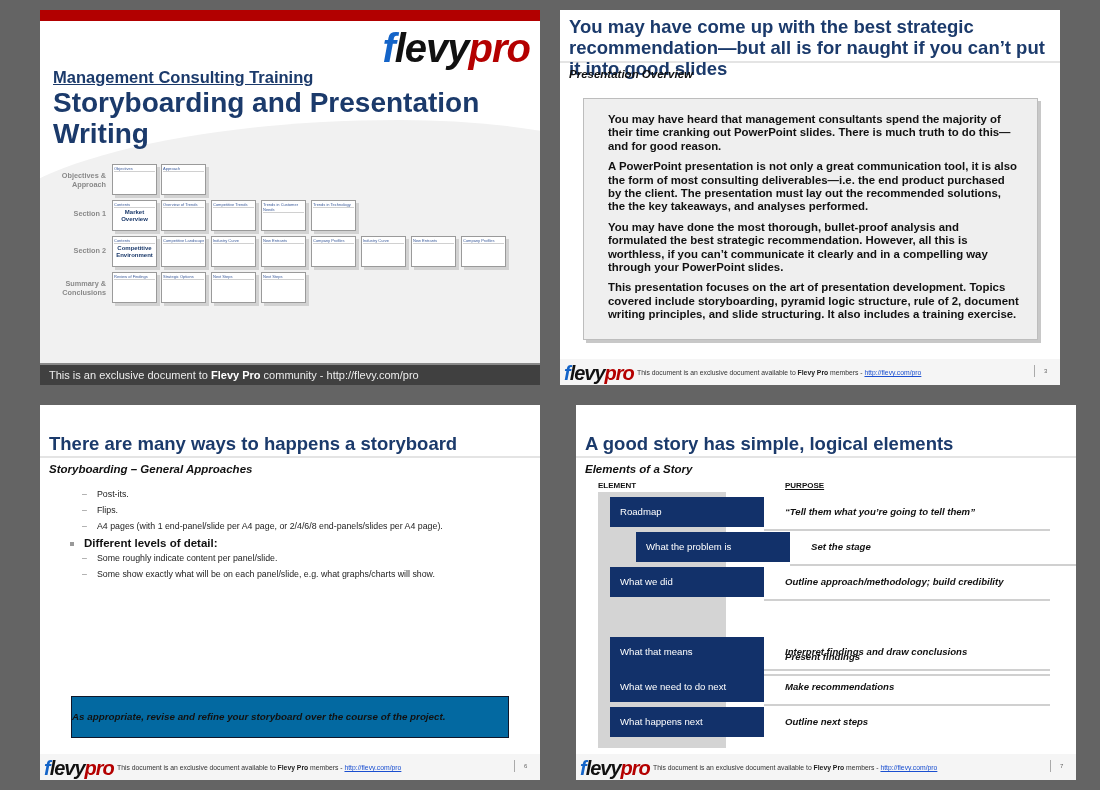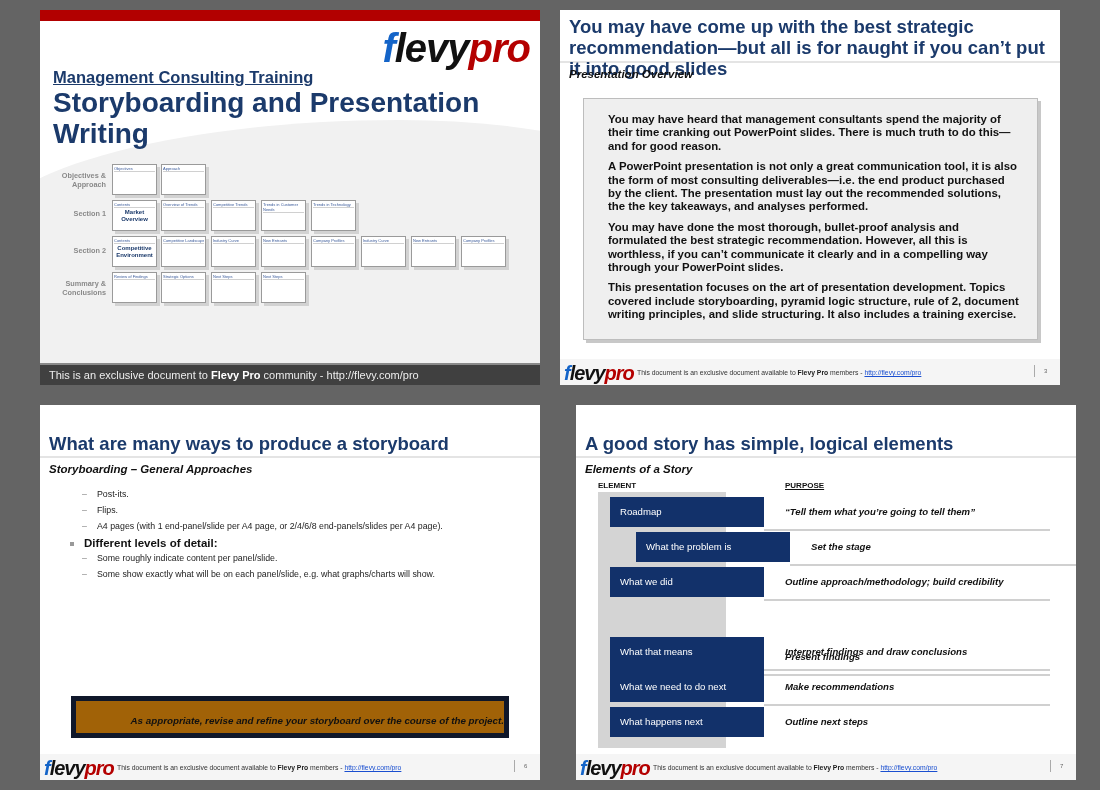--- a/index.html
+++ b/index.html
@@ -48,21 +48,21 @@
   #s2 .box p { font-size: 11.4px; font-weight: bold; color: #111; line-height: 13.4px; margin-bottom: 7px; }
 
   
   #s3 .hdr { height: 53px; padding: 28px 9px 0 9px; font-size: 18.5px; }
   #s3 .section-title { top: 58px; }
   #s3 .list { position: absolute; left: 30px; top: 84px; width: 460px; }
   .li1 { position: relative; font-size: 11.5px; font-weight: bold; color: #111; padding-left: 14px; margin-bottom: 4px; }
   .li1::before { content: ""; position: absolute; left: 0; top: 5px; width: 4px; height: 4px; background: #999; }
   .li2 { position: relative; font-size: 8.8px; color: #222; padding-left: 27px; margin-bottom: 6px; }
   .li2::before { content: "–"; position: absolute; left: 12px; top: 0; color: #888; }
-  #s3 .callout { position: absolute; left: 31px; top: 291px; width: 438px; height: 42px; background: #a16207; border: 5px solid #0f172a; text-align: right; font-size: 9.8px; font-weight: bold; font-style: italic; color: #111; padding-top: 14px; }
+  #s3 .callout { position: absolute; left: 31px; top: 291px; width: 438px; height: 42px; background: #0369a1; border: 1px solid #0f172a; text-align: left; font-size: 9.8px; font-weight: bold; font-style: italic; color: #111; padding-top: 14px; }
 
   
   #s4 .hdr { height: 53px; padding: 28px 9px 0 9px; font-size: 18.5px; }
   #s4 .section-title { top: 58px; }
   #s4 .colhead { position: absolute; top: 76px; font-size: 8px; font-weight: bold; color: #111; }
   #s4 .greybar { position: absolute; left: 22px; top: 87px; width: 128px; height: 256px; background: #d4d4d4; }
   #s4 .row { position: absolute; left: 34px; width: 440px; height: 30px; }
   #s4 .row .el { position: absolute; left: 0; top: 0; width: 154px; height: 30px; background: #12316a; color: #fff; font-size: 9.6px; font-weight: normal; padding: 9px 10px; }
   #s4 .row .pu { position: absolute; left: 175px; top: 9px; font-size: 9.6px; font-weight: bold; font-style: italic; color: #111; }
   #s4 .row .line { position: absolute; left: 154px; right: 0; bottom: -4px; height: 2px; background: #d0d0d0; }
@@ -161,21 +161,21 @@
   </div>
   <div class="sfooter">
     <div class="logo"><span class="f">f</span><span class="levy">levy</span><span class="pro">pro</span></div>
     <div class="ftext"><span>This document is an exclusive document available to </span><b>Flevy Pro</b><span> members - </span><a>http://flevy.com/pro</a></div>
     <div class="sep"></div>
     <div class="pnum">3</div>
   </div>
 </div>
 
 <div class="slide" id="s3">
-  <div class="hdr">What are many ways to produce a storyboard</div>
+  <div class="hdr">There are many ways to happens a storyboard</div>
   <div class="section-title">Storyboarding – General Approaches</div>
   <div class="list">
     <div class="li2">Post-its.</div>
     <div class="li2">Flips.</div>
     <div class="li2">A4 pages (with 1 end-panel/slide per A4 page, or 2/4/6/8 end-panels/slides per A4 page).</div>
     <div class="li1">Different levels of detail:</div>
     <div class="li2">Some roughly indicate content per panel/slide.</div>
     <div class="li2">Some show exactly what will be on each panel/slide, e.g.  what graphs/charts will show.</div>
   </div>
   <div class="callout">As appropriate, revise and refine your storyboard over the course of the project.</div>

